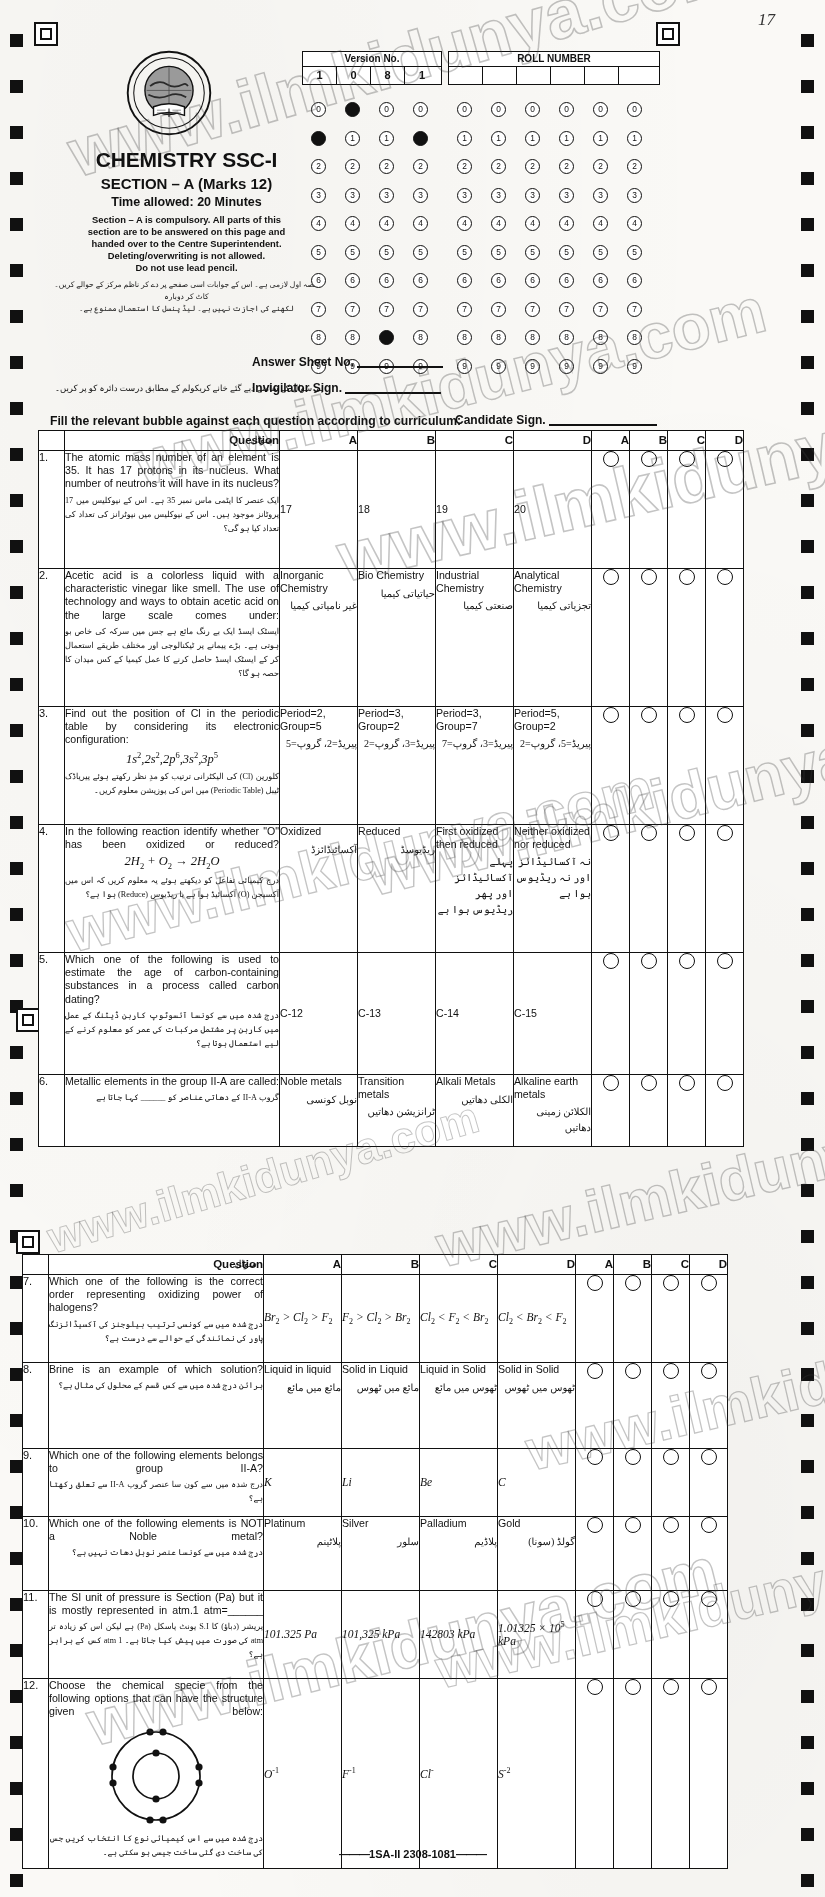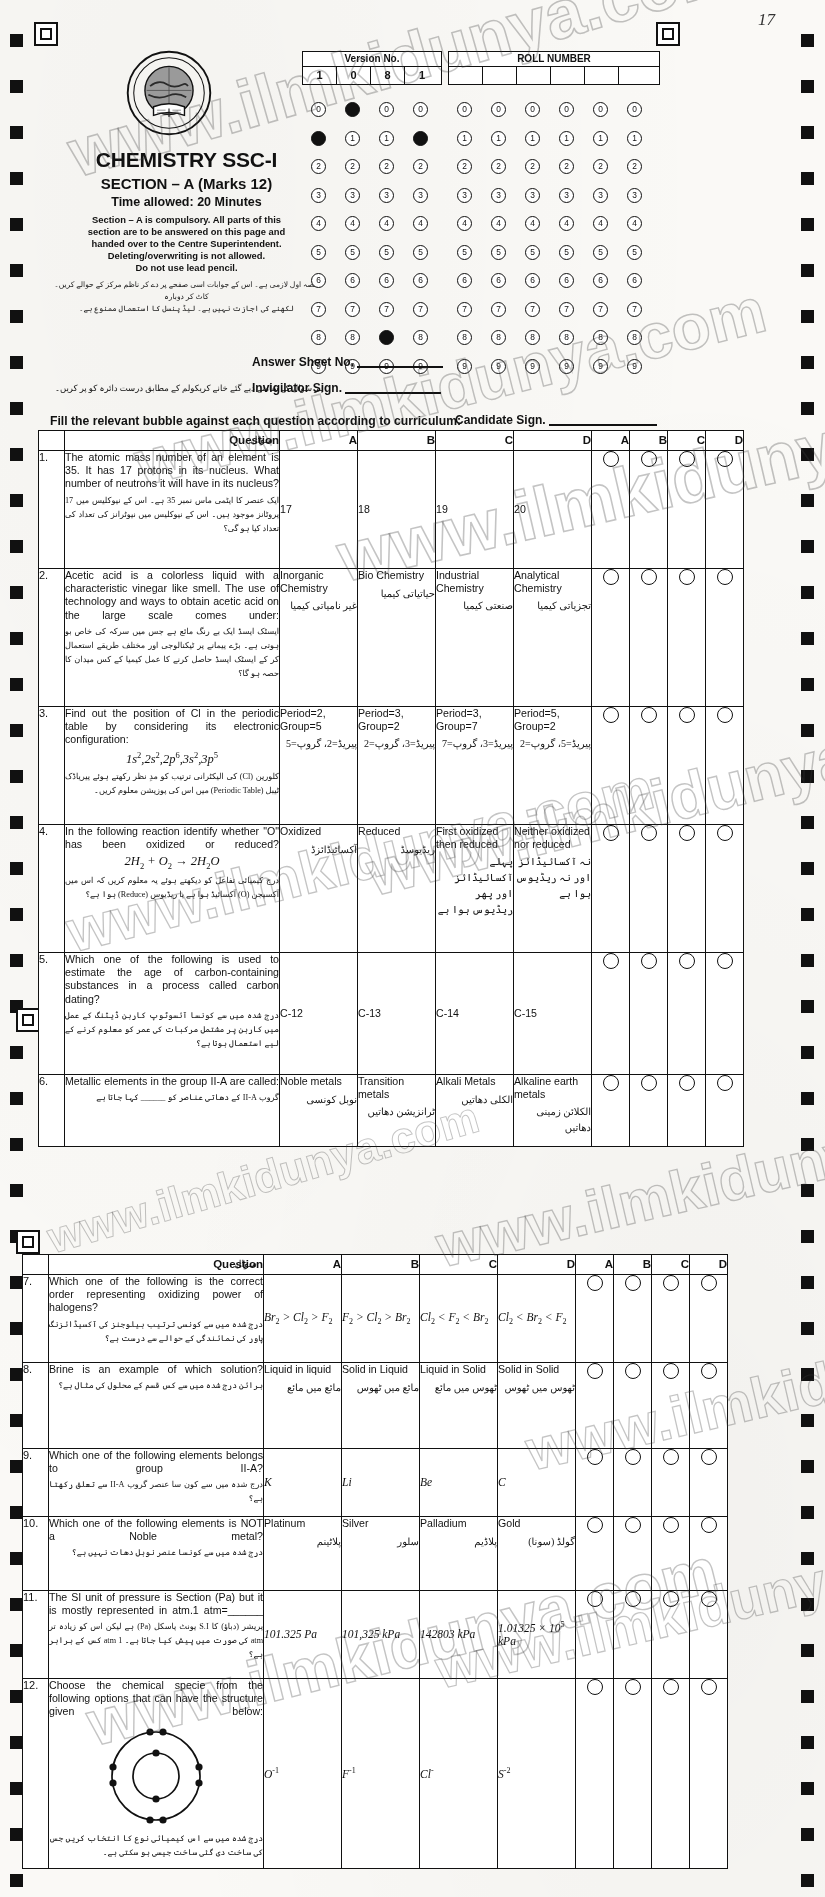--- a/index.html
+++ b/index.html
@@ -855,20 +855,23 @@
             <div class="o-en mathi">S<sup>-2</sup></div>
           </td>
           <td class="ansbub"><span class="ans-o"></span></td>
           <td class="ansbub"><span class="ans-o"></span></td>
           <td class="ansbub"><span class="ans-o"></span></td>
           <td class="ansbub"><span class="ans-o"></span></td>
         </tr>
       </tbody>
   </table>
 
+  <div class="footer" style="top:1848px;">
+    <span class="dash">———</span><span>1SA-II 2308-1081</span><span class="dash">———</span>
+  </div>
 
   <div id="watermarks">
       <div class="wm" style="left: 60px; top: 118px; transform: rotate(-16deg) scale(1.55);">www.ilmkidunya.com</div>
       <div class="wm" style="left: 128px; top: 430px; transform: rotate(-14deg) scale(1.45);">www.ilmkidunya.com</div>
       <div class="wm" style="left: 330px; top: 520px; transform: rotate(-13deg) scale(1.6);">www.ilmkidunya.com</div>
       <div class="wm" style="left: 60px; top: 900px; transform: rotate(-14deg) scale(1.35);">www.ilmkidunya.com</div>
       <div class="wm" style="left: 360px; top: 840px; transform: rotate(-14deg) scale(1.45);">www.ilmkidunya.com</div>
       <div class="wm" style="left: 42px; top: 1215px; transform: rotate(-16deg) scale(1);">www.ilmkidunya.com</div>
       <div class="wm" style="left: 430px; top: 1215px; transform: rotate(-13deg) scale(1.35);">www.ilmkidunya.com</div>
       <div class="wm" style="left: 520px; top: 1420px; transform: rotate(-13deg) scale(1.3);">www.ilmkidunya.com</div>

